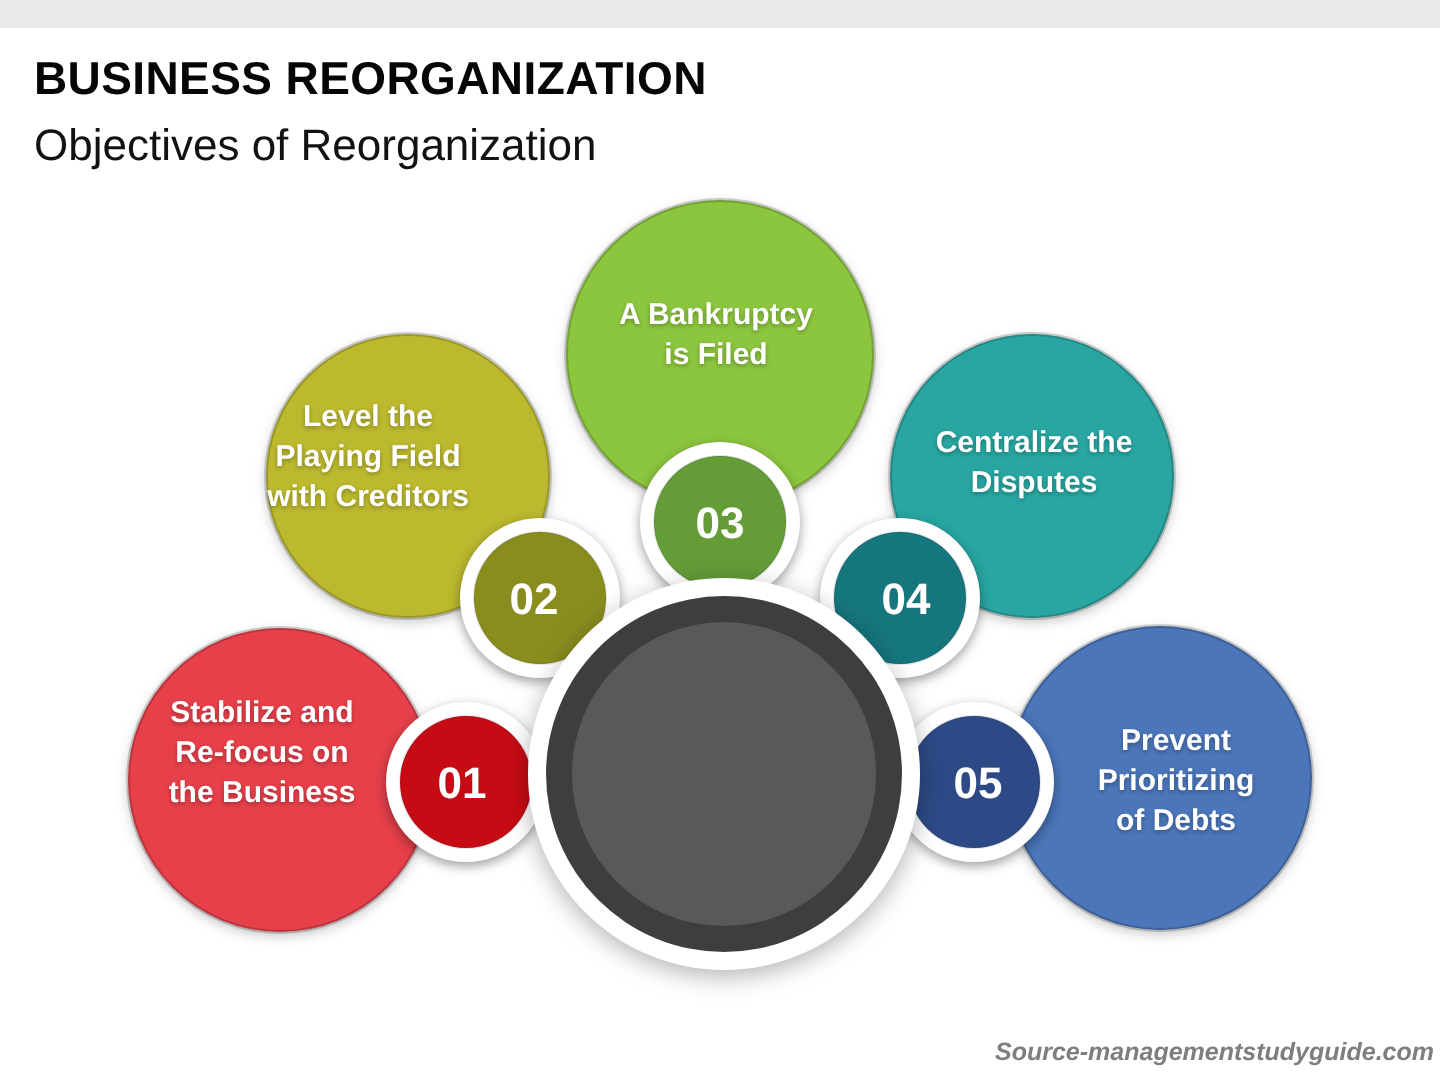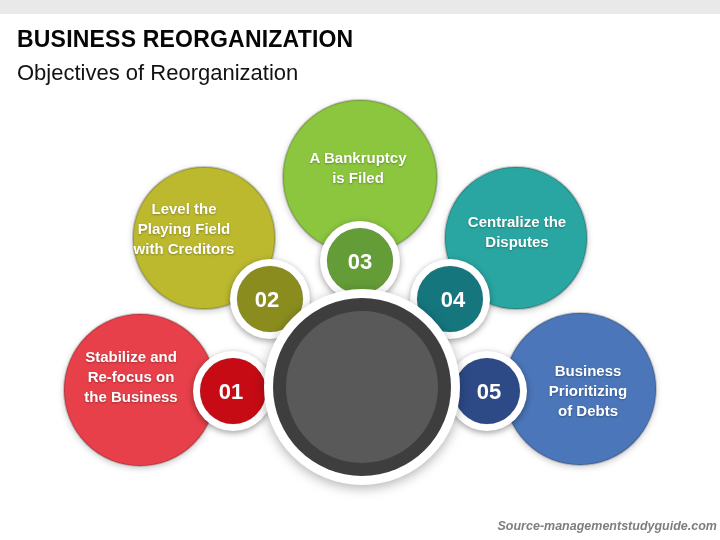--- a/index.html
+++ b/index.html
@@ -82,20 +82,20 @@
   <div class="node-label" style="left:61px;top:333px;">Stabilize and
 Re-focus on
 the Business</div>
   <div class="node-label" style="left:114px;top:185px;">Level the
 Playing Field
 with Creditors</div>
   <div class="node-label" style="left:288px;top:134px;">A Bankruptcy
 is Filed</div>
   <div class="node-label" style="left:447px;top:198px;text-align:center;">Centralize the
 Disputes</div>
-  <div class="node-label" style="left:518px;top:347px;">Business
+  <div class="node-label" style="left:518px;top:347px;">Prevent
 Prioritizing
 of Debts</div>
 
   <div class="footer-source" style="color: rgb(126, 126, 126); font-style: italic;">Source-managementstudyguide.com</div>
 
   <div class="bottom-bar" style="background: rgb(68, 84, 106);"></div>
 </div>
 
 </body></html>

